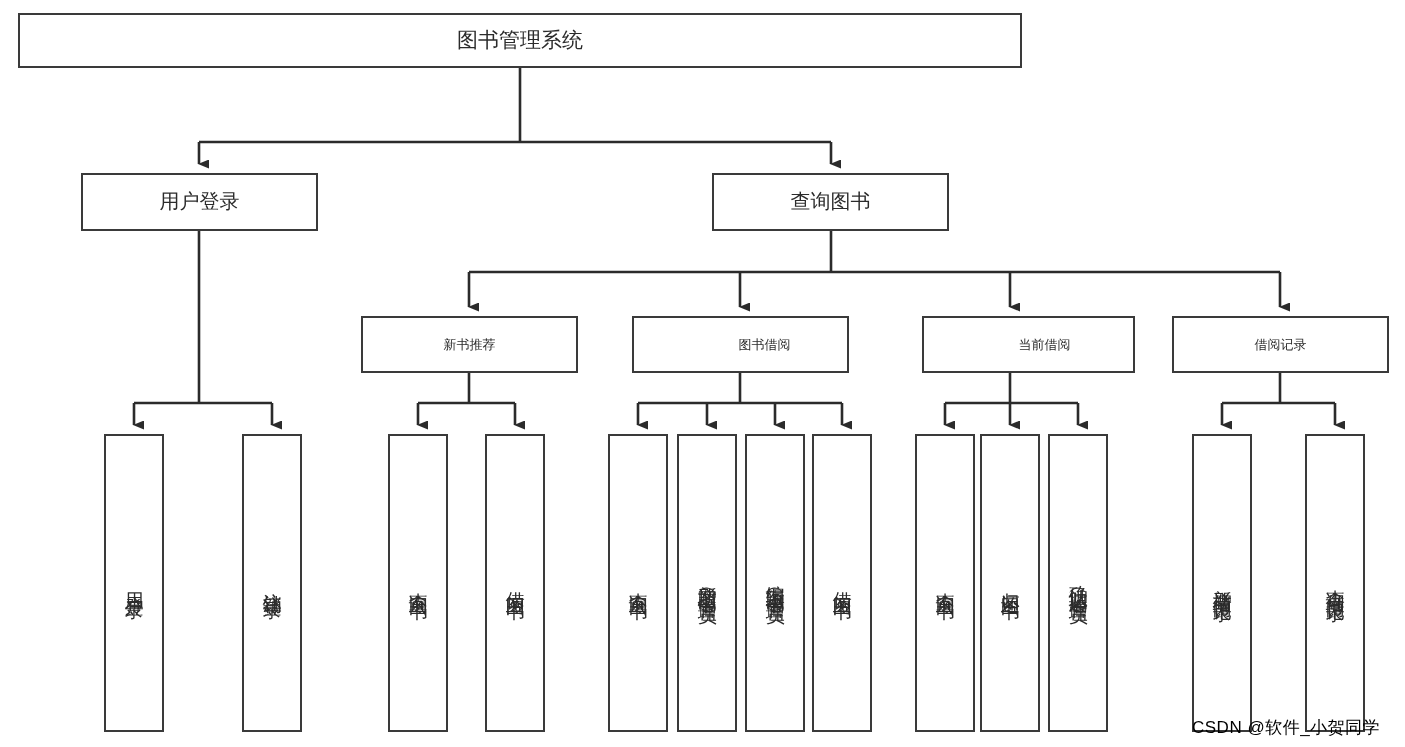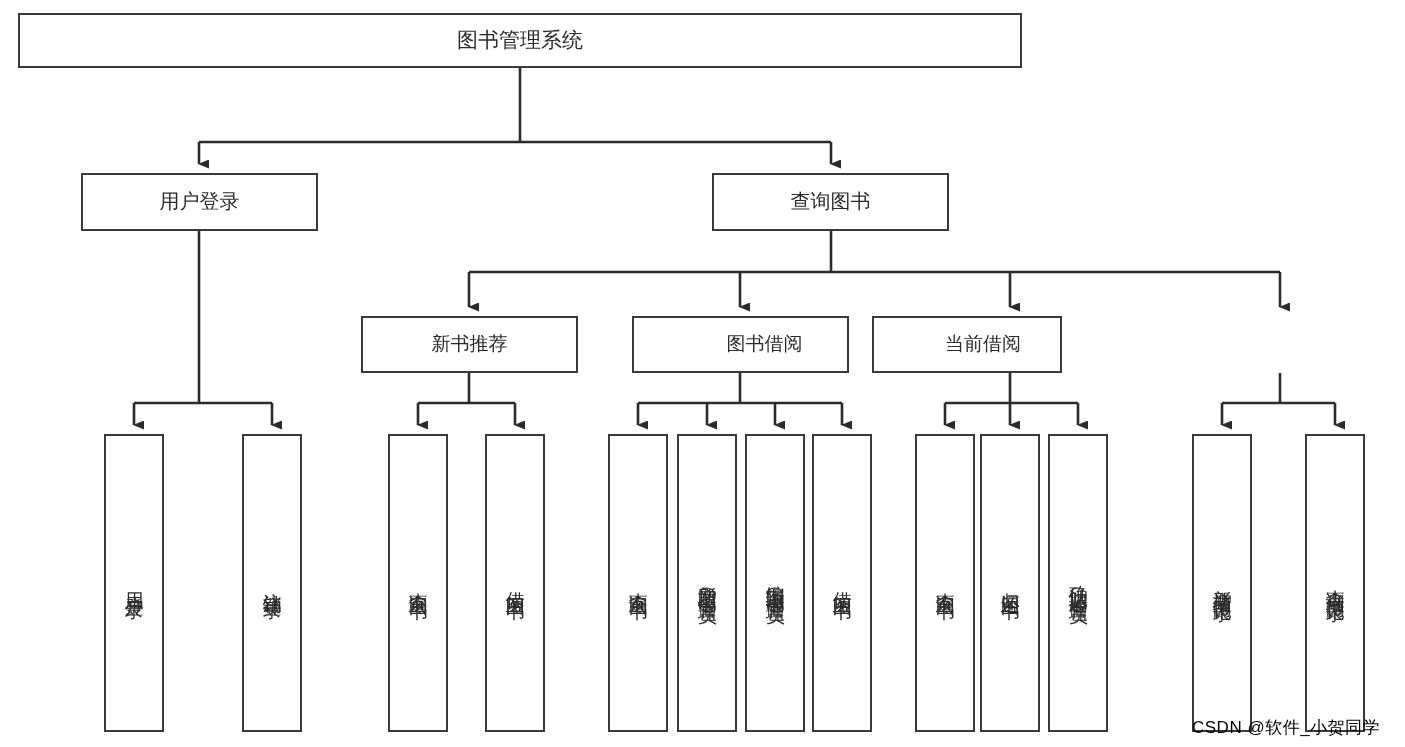--- a/index.html
+++ b/index.html
@@ -32,21 +32,21 @@
     border: 2px solid #3a3a3a;
     display: flex;
     align-items: center;
     justify-content: center;
     color: #2b2b2b;
     line-height: 1.18;
     text-align: center;
   }
   .node.root      { font-size: 21px; }
   .node.level1    { font-size: 20px; }
-  .node.level2    { font-size: 19px; }
+  .node.level2    { font-size: 13px; }
   .node.leaf {
     font-size: 19px;
     writing-mode: vertical-rl;
     text-orientation: upright;
     letter-spacing: 3px;
     padding: 6px 0;
     align-items: center;
     justify-content: center;
   }
   .leaf-label {
@@ -129,22 +129,25 @@
   <div class="node level1" id="node-l1-1" style="left: 712px; top: 173px; width: 237px; height: 58px;">
     <span>查询图书</span>
   </div>
 
   <div class="node level2" id="node-l2-0" style="left: 361px; top: 316px; width: 217px; height: 57px;">
     <span>新书推荐</span>
   </div>
   <div class="node level2" id="node-l2-1" style="left: 632px; top: 316px; width: 217px; height: 57px; padding-left: 48px;">
     <span>图书借阅</span>
   </div>
-  <div class="node level2" id="node-l2-2" style="left: 872px; top: 316px; width: 190px; height: 57px; padding-left: 32px;">
+  <div class="node level2" id="node-l2-2" style="left: 922px; top: 316px; width: 213px; height: 57px; padding-left: 32px;">
     <span>当前借阅</span>
+  </div>
+  <div class="node level2" id="node-l2-3" style="left: 1172px; top: 316px; width: 217px; height: 57px;">
+    <span>借阅记录</span>
   </div>
 
   <div class="node leaf" id="node-leaf-0" style="left: 104px; top: 434px; width: 60px; height: 298px;">
     <span class="leaf-label">用户登录</span>
   </div>
   <div class="node leaf" id="node-leaf-1" style="left: 242px; top: 434px; width: 60px; height: 298px;">
     <span class="leaf-label">注销登录</span>
   </div>
   <div class="node leaf" id="node-leaf-2" style="left: 388px; top: 434px; width: 60px; height: 298px;">
     <span class="leaf-label">查询图书</span>

